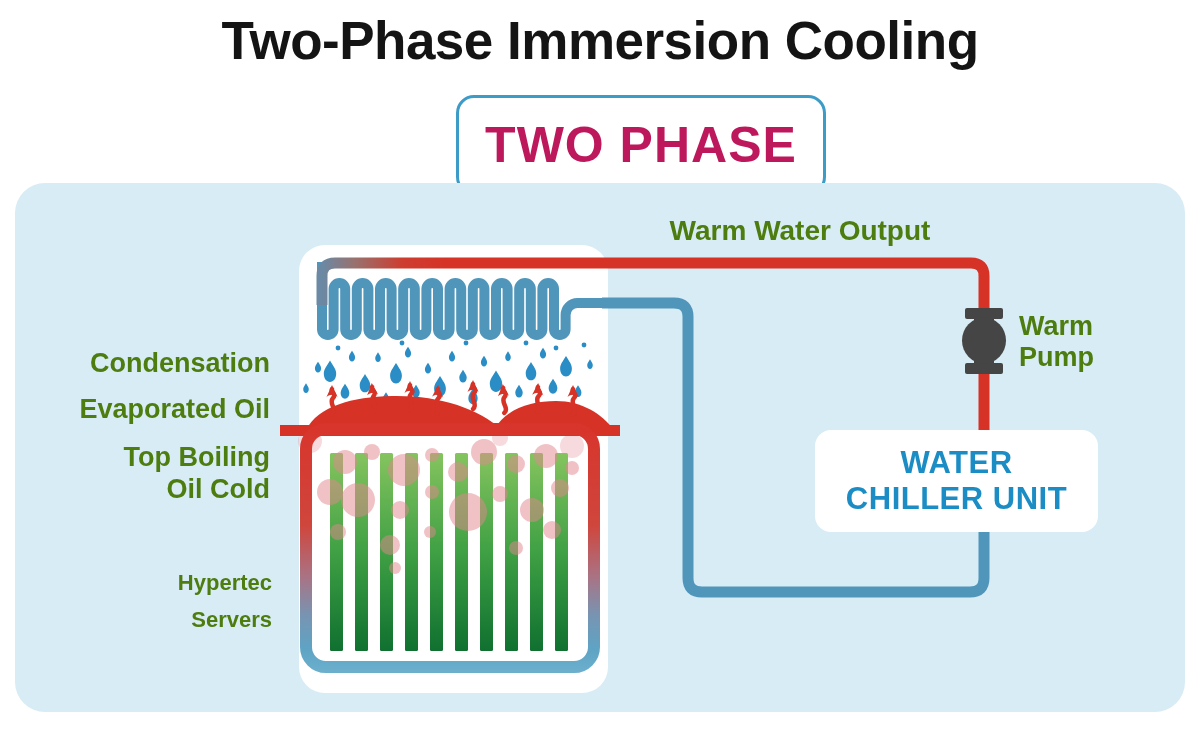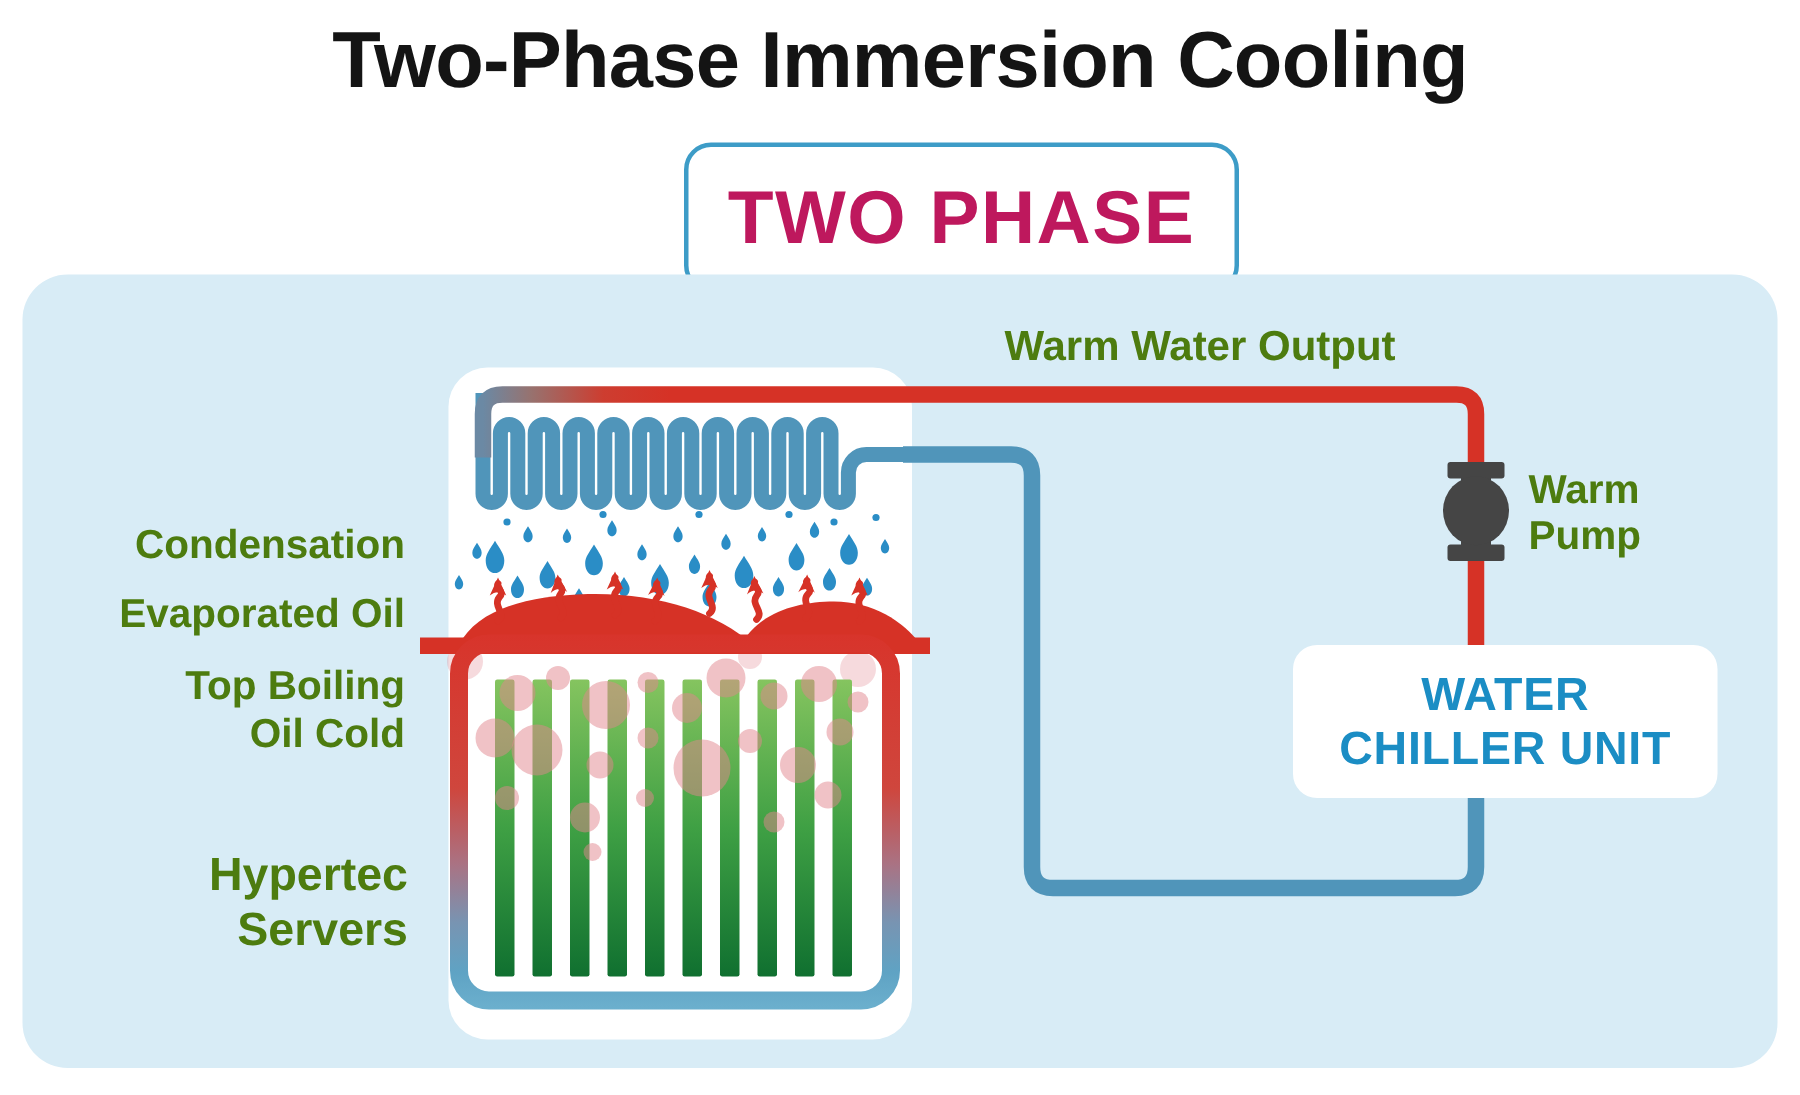--- a/index.html
+++ b/index.html
@@ -13,25 +13,25 @@
          display:flex;align-items:center;justify-content:center;
          font-size:50px;font-weight:bold;letter-spacing:1px;color:#be185d;margin-left:44px;}
   .panel{position:absolute;left:15px;top:183px;width:1170px;height:529px;
          background:#d8ecf6;border-radius:30px;}
   .lbl{position:absolute;font-weight:bold;color:#4d7c0f;font-size:27px;line-height:32px;white-space:nowrap;}
   .lbl.right-align{text-align:right;}
   .lbl-condenser{right:930px;top:279px;}
   .lbl-condensation{right:930px;top:347px;}
   .lbl-evaporated{right:930px;top:393px;}
   .lbl-topboiling{right:930px;top:441px;}
-  .lbl-servers{right:928px;top:564px;font-size:31px;line-height:37px;}
+  .lbl-servers{right:928px;top:564px;font-size:22px;line-height:37px;}
   .lbl-warmout{left:600px;top:215px;width:400px;text-align:center;font-size:28px;}
   .lbl-warmpump{left:1019px;top:311px;line-height:31px;}
   .lbl-coldin{left:689px;top:613px;width:300px;text-align:center;font-size:28px;}
-  .chiller{position:absolute;left:862px;top:430px;width:283px;height:102px;
+  .chiller{position:absolute;left:815px;top:430px;width:283px;height:102px;
            background:#ffffff;border-radius:16px;display:flex;flex-direction:column;
            align-items:center;justify-content:center;font-size:31px;line-height:36px;
            font-weight:bold;letter-spacing:0.5px;color:#1b8dc4;}
   
   svg.art{position:absolute;left:0;top:0;}
   .coil{stroke:#5095ba;stroke-width:10;fill:none;}
   .coldpipe{stroke:#5095ba;stroke-width:11;fill:none;}
   .warmpipe{stroke:url(#warmGrad);stroke-width:11;fill:none;}
   .dropfill{fill:#2a8dc6;}
   .sq{stroke:#d63226;stroke-width:4.5;fill:none;stroke-linecap:round;}

